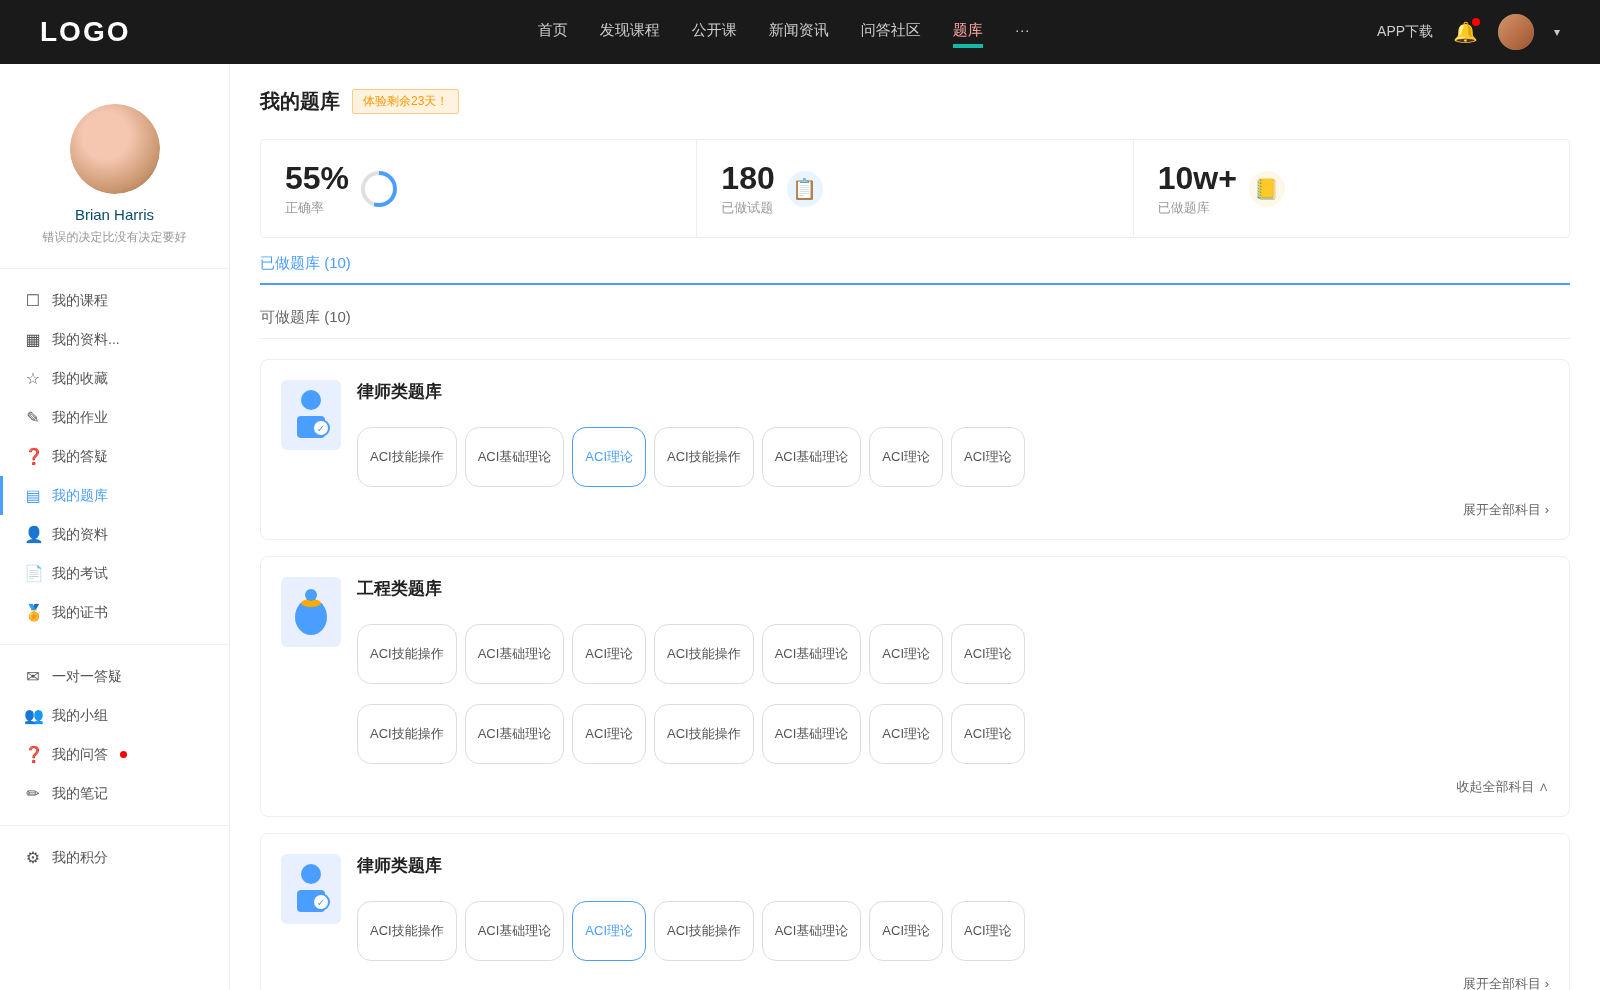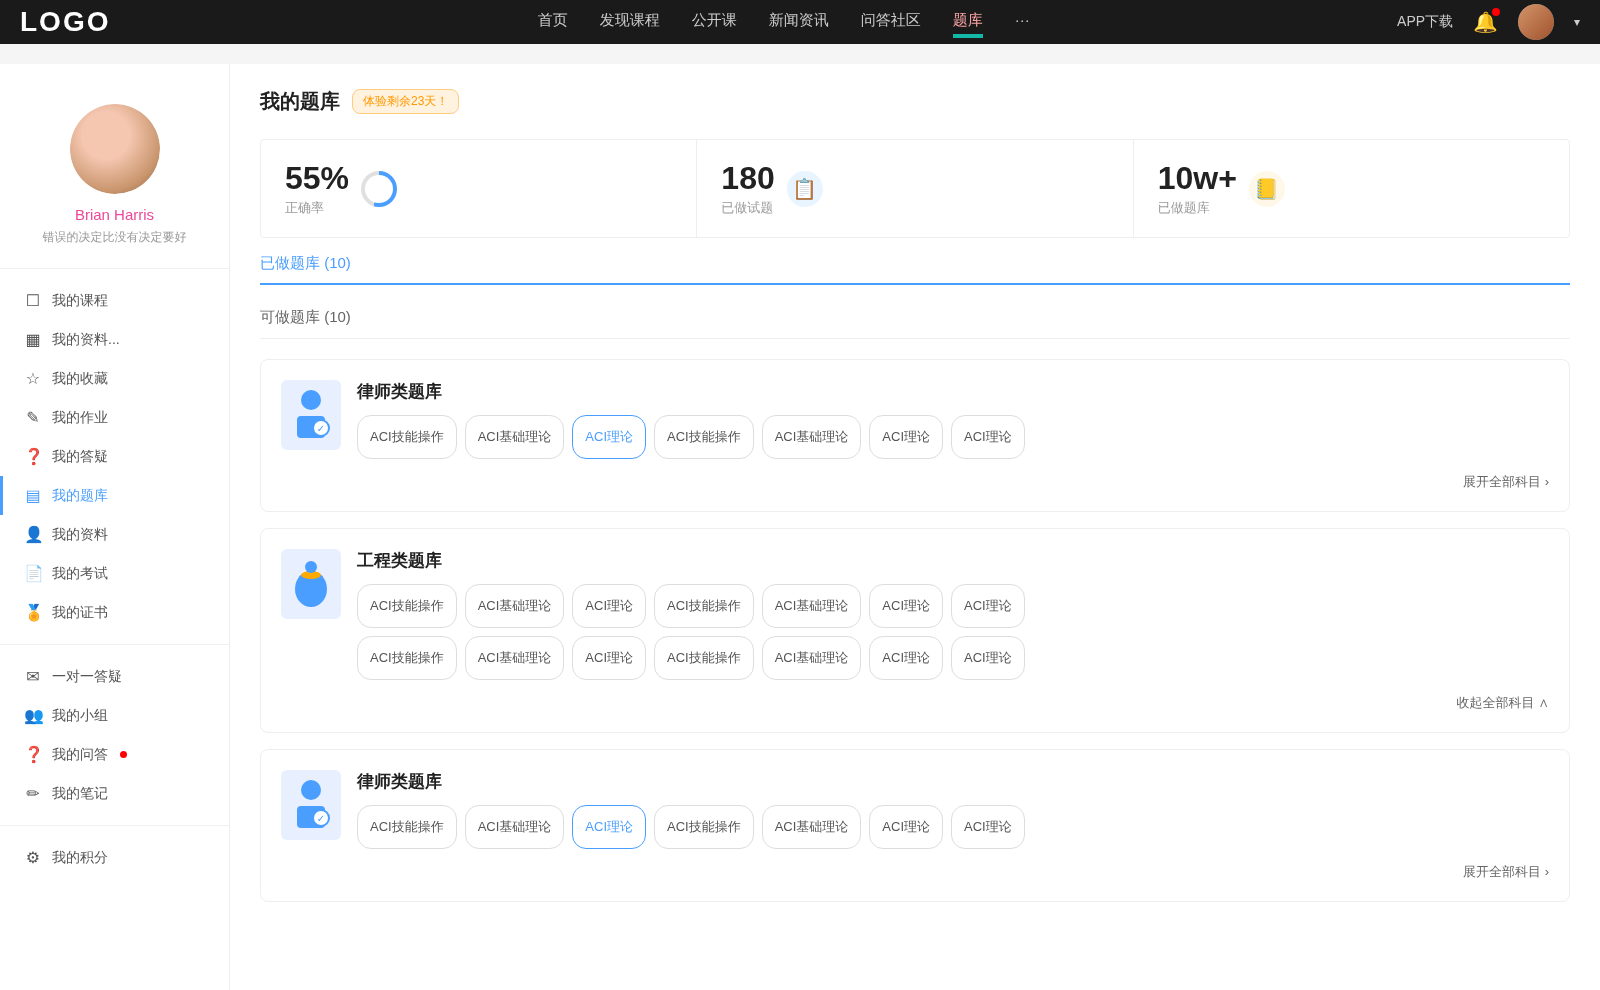--- a/index.html
+++ b/index.html
@@ -1,24 +1,24 @@
 <!DOCTYPE html>
 <html><head>
   <meta charset="utf-8">
   <style>
     * { box-sizing: border-box; margin: 0; padding: 0; }
     body { font-family: 'PingFang SC', 'Microsoft YaHei', sans-serif; background: #f5f5f5; color: #333; }
 
     
     .navbar {
       background: #1a1a1a;
-      height: 44px;
-      display: flex;
-      align-items: center;
-      padding: 0 20px;
+      height: 64px;
+      display: flex;
+      align-items: center;
+      padding: 0 40px;
       position: fixed;
       top: 0; left: 0; right: 0;
       z-index: 100;
     }
     .navbar-logo {
       color: white;
       font-size: 28px;
       font-weight: bold;
       letter-spacing: 2px;
       margin-right: 60px;
@@ -112,21 +112,21 @@
     }
     .sidebar-avatar-inner {
       width: 100%; height: 100%;
       background: radial-gradient(circle at 40% 35%, #f5c6b0 30%, #c8956c 70%, #8b5e42 100%);
       border-radius: 50%;
       position: relative;
     }
     .sidebar-name {
       font-size: 15px;
       font-weight: 500;
-      color: #ec4899;
+      color: #0c4a6e;
       margin-bottom: 6px;
     }
     .sidebar-motto {
       font-size: 12px;
       color: #999;
       text-align: center;
     }
     .sidebar-divider {
       height: 1px;
       background: #f0f0f0;
@@ -186,21 +186,21 @@
     }
     .page-title {
       font-size: 20px;
       font-weight: 600;
       color: #222;
     }
     .trial-badge {
       background: #fff3e0;
       color: #ff9800;
       border: 1px solid #ffcc80;
-      border-radius: 8px;
+      border-radius: 2px;
       padding: 3px 10px;
       font-size: 12px;
     }
 
     
     .stats-row {
       display: flex;
       border: 1px solid #eee;
       border-radius: 4px;
       margin-bottom: 16px;
@@ -297,26 +297,27 @@
       font-weight: 600;
       color: #222;
       margin-bottom: 12px;
     }
     .qbank-tags {
       display: flex;
       flex-wrap: wrap;
       gap: 8px;
     }
     .qbank-tag {
-      padding: 12px 12px;
+      padding: 20px 12px;
       border: 1px solid #ddd;
       border-radius: 14px;
       font-size: 13px;
       color: #555;
       cursor: pointer;
+      margin-top: 12px;
     }
     .qbank-tag.active {
       border-color: #4a9eff;
       color: #4a9eff;
     }
     .qbank-footer {
       display: flex;
       justify-content: flex-end;
       margin-top: 8px;
     }

